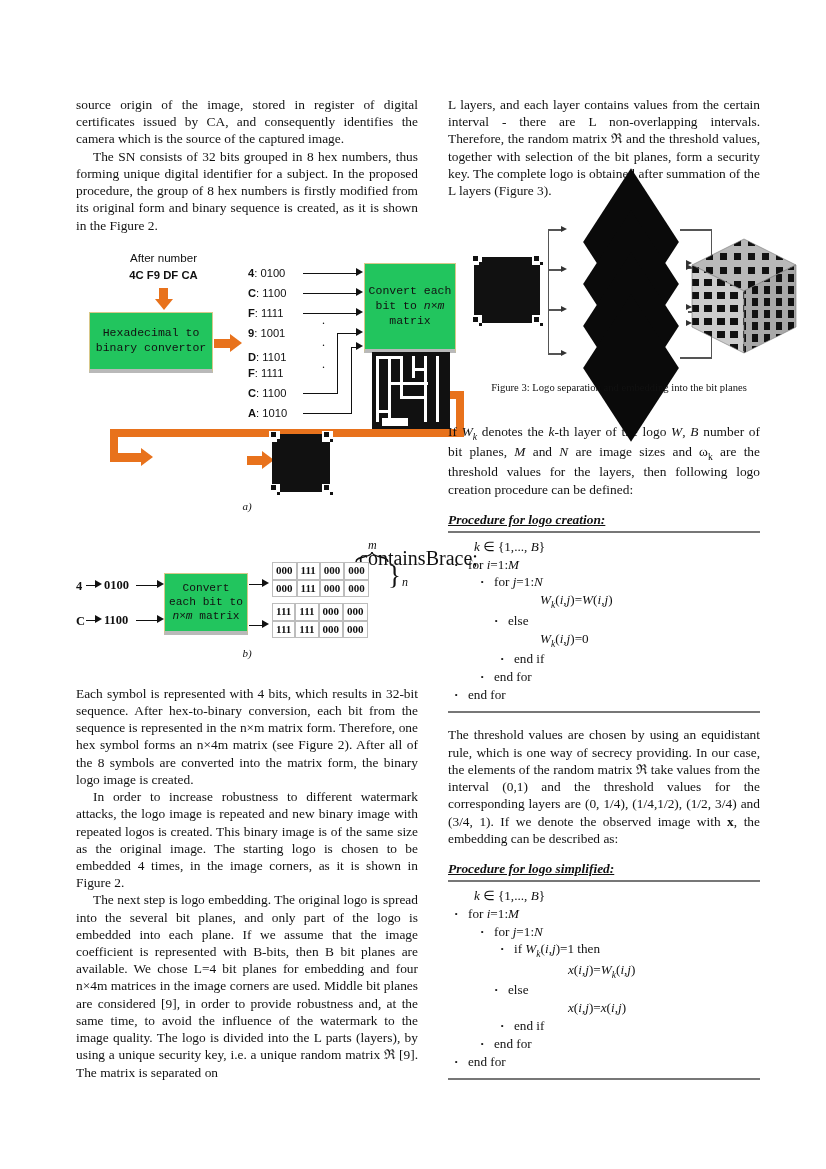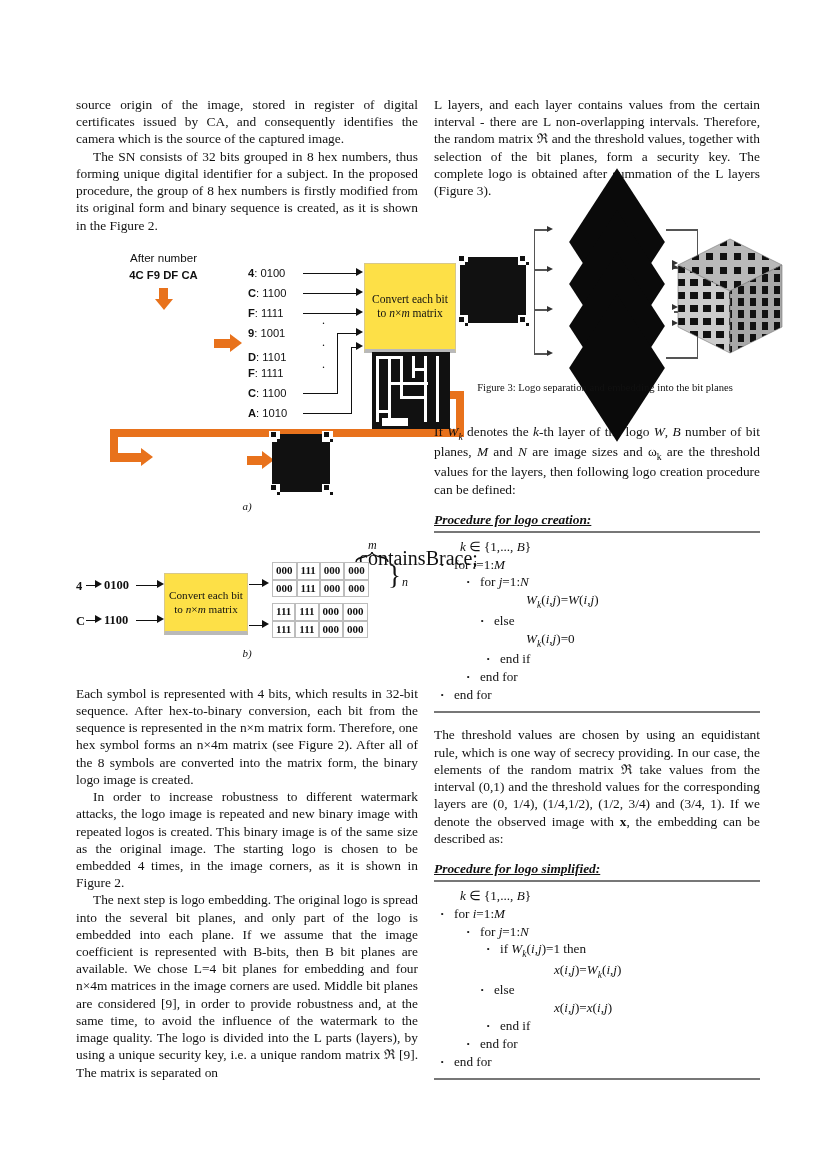--- a/index.html
+++ b/index.html
@@ -10,21 +10,21 @@
     font-family: "Liberation Serif", serif;
     color: #111;
     position: relative;
     overflow: hidden;
   }
   .page {
     position:absolute; left:0; top:0; width:826px; height:1169px;
     padding: 96px 66px 70px 76px;
   }
   .cols {
-    display:flex; gap: 16px; width: 100%; height: 100%; justify-content: center;
+    display:flex; gap: 30px; width: 100%; height: 100%; justify-content: center;
   }
   .col { width: 342px; position: relative; }
 
   p.body {
     font-size: 13.4px;
     line-height: 1.285;
     text-align: justify;
     text-indent: 17px;
     margin: 0 0 0 0;
     hyphens: none;
@@ -37,24 +37,24 @@
   .fig-cap {
     font-size: 10.6px; text-align:center; line-height:1.28;
     margin-top: 6px;
   }
   .label-ab { font-size: 11px; text-align:center; font-style: italic; }
 
   .diagram { position:relative; width:342px; }
 
   .boxy {
     position:absolute;
-    background: #fde047;
+    background: #22c55e;
     border: 1px solid #d8c88a;
     border-bottom: 4px solid #b9b9b9;
-    font-family: Liberation Serif, serif;
+    font-family: Liberation Mono, monospace;
     font-size: 11.5px;
     color:#111;
     display:flex; align-items:center; justify-content:center;
     text-align:center;
     line-height:1.28;
     padding: 2px;
   }
   .sn-title {
     position:absolute;
     font-family:"Liberation Sans", sans-serif;
@@ -195,20 +195,23 @@
 
     <div class="fig2">
       <div class="diagram" style="height:285px;">
 
         <div class="sn-title" style="left:20px; top:4px; width:135px;">After number</div>
         <div class="sn-val" style="left:20px; top:22px; width:135px;">4C F9 DF CA</div>
 
         <div class="orange" style="left:83px; top:41px; width:9px; height:12px;"></div>
         <div class="arr-down-o" style="left:78.5px; top:52px;"></div>
 
+        <div class="boxy" style="left:13px; top:65px; width:124px; height:61px;">
+          <span>Hexadecimal to binary convertor</span>
+        </div>
 
         <div class="orange" style="left:138px; top:92px; width:17px; height:9px;"></div>
         <div class="arr-right-o" style="left:154px; top:87.5px;"></div>
 
         <div class="hexline" style="left:172px; top:20px;"><b>4</b>: <span>0100</span></div>
         <div class="hexline" style="left:172px; top:40px;"><b>C</b>: <span>1100</span></div>
         <div class="hexline" style="left:172px; top:60px;"><b>F</b>: <span>1111</span></div>
         <div class="hexline" style="left:172px; top:80px;"><b>9</b>: <span>1001</span></div>
         <div class="hexline" style="left:172px; top:104px;"><b>D</b>: <span>1101</span></div>
         <div class="hexline" style="left:172px; top:120px;"><b>F</b>: <span>1111</span></div>

